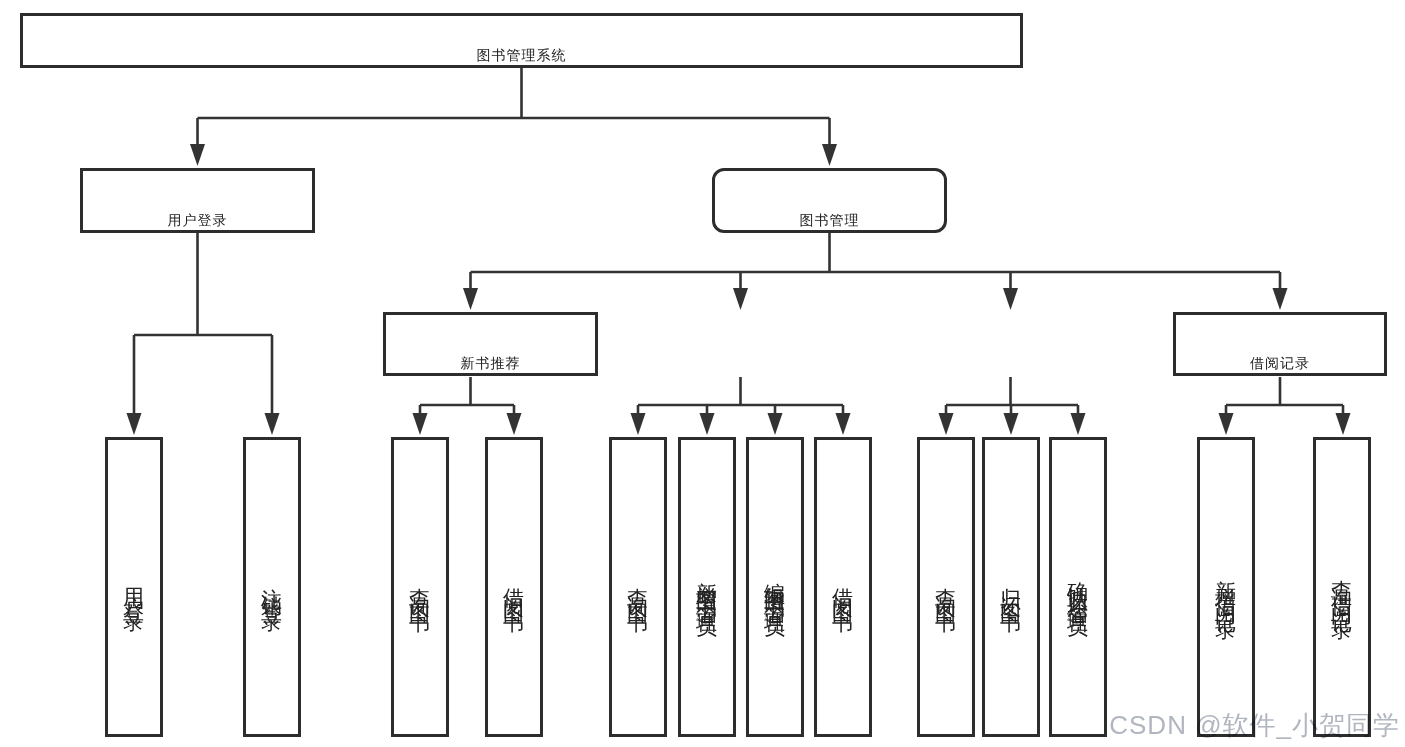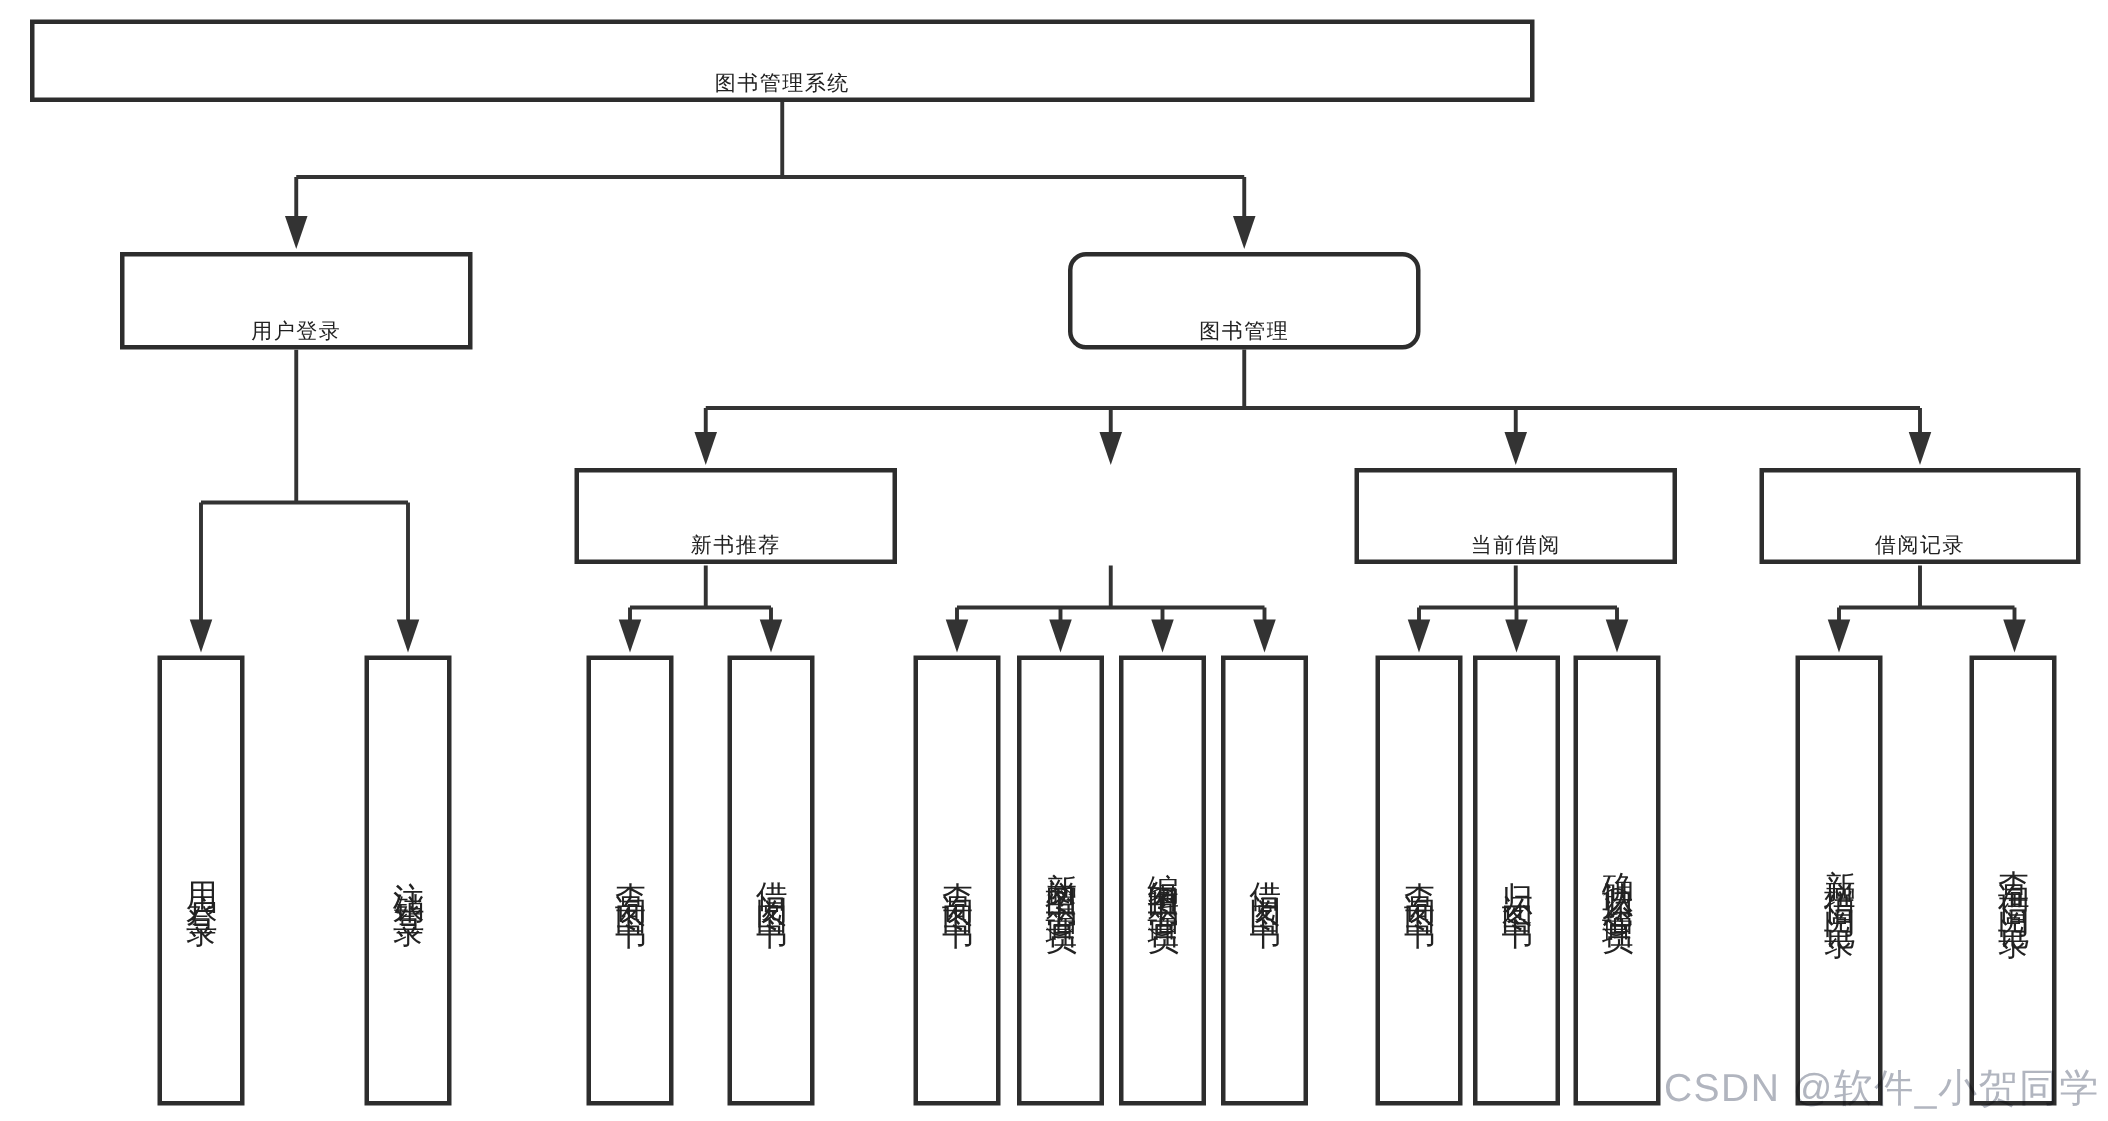--- a/index.html
+++ b/index.html
@@ -146,23 +146,20 @@
   <div class="node h l2a">
     <span>用户登录</span>
   </div>
   <div class="node h l2b">
     <span>图书管理</span>
   </div>
 
   <div class="node h l3a">
     <span>新书推荐</span>
   </div>
-  <div class="node h l3c">
-    <span>当前借阅</span>
-  </div>
   <div class="node h l3d">
     <span>借阅记录</span>
   </div>
 
   <div class="leaf leafA1">
     <span>用户登录</span>
   </div>
   <div class="leaf leafA2">
     <span>注销登录</span>
   </div>

